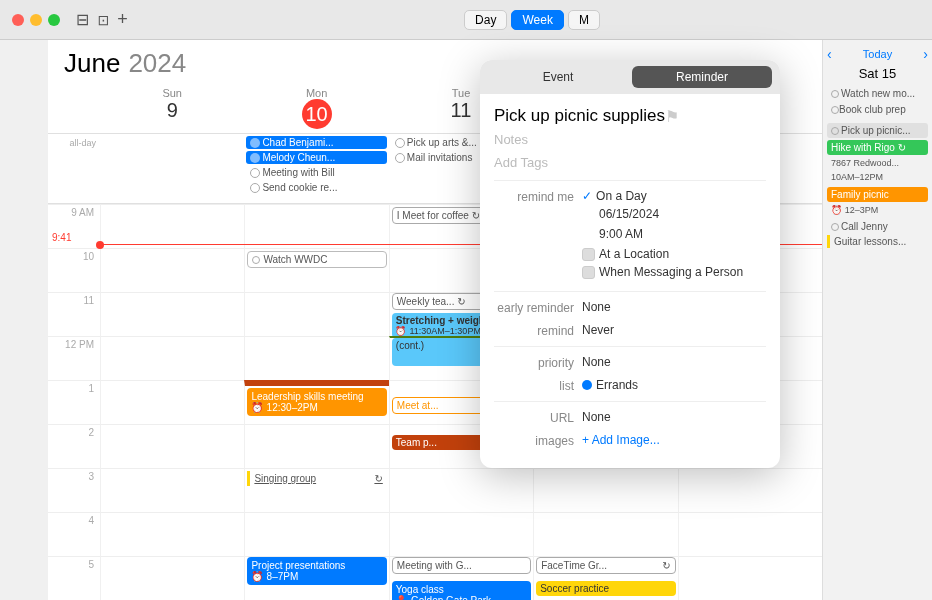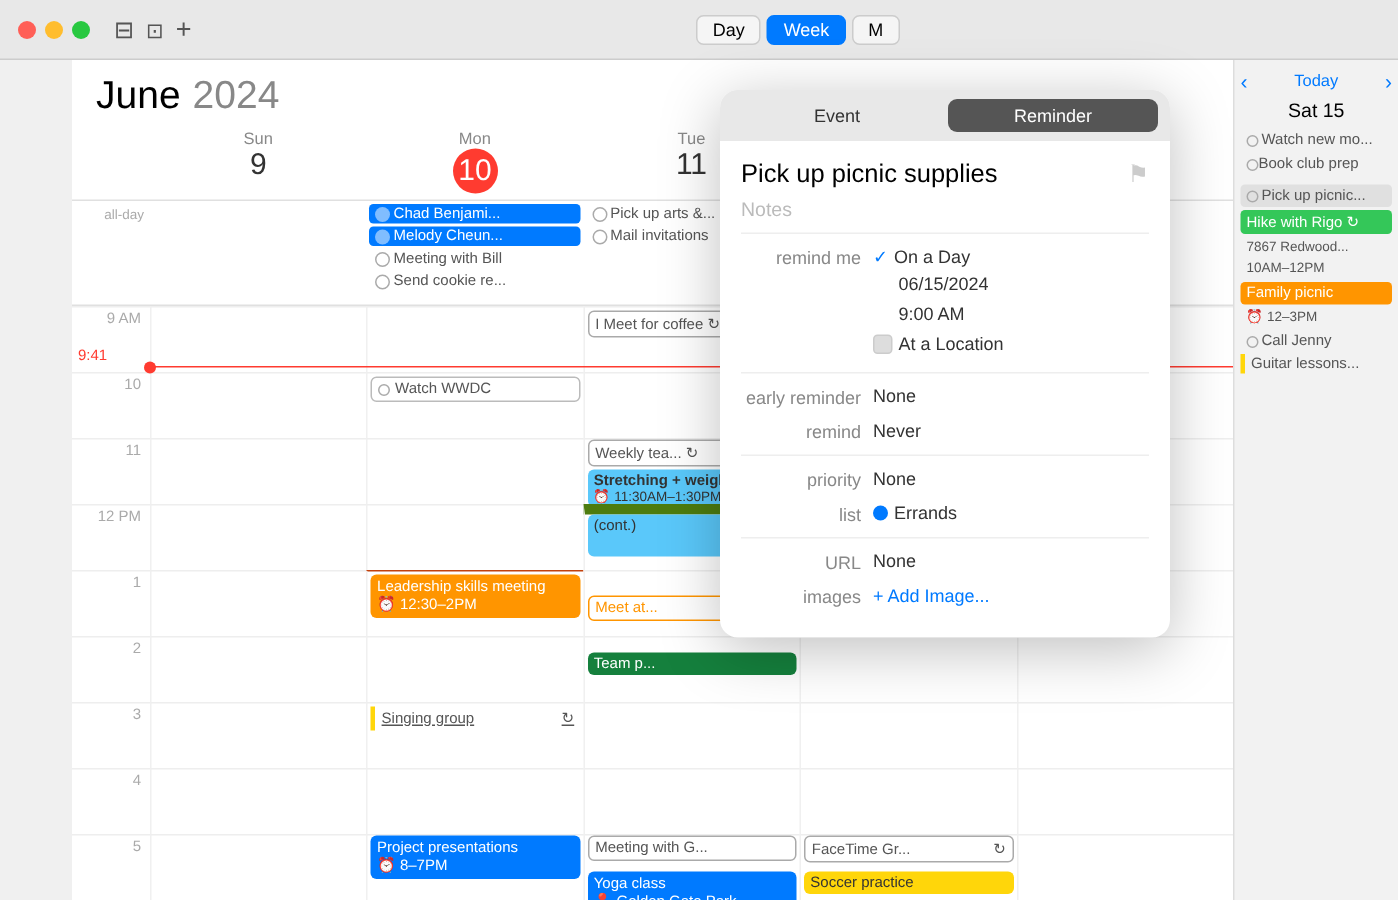--- a/index.html
+++ b/index.html
@@ -101,21 +101,20 @@
       color: #333;
     }
     .popup-tab.active {
       background: #555;
       color: white;
     }
     .popup-body { padding: 12px 14px; }
     .popup-title-row {
       display: flex;
       align-items: center;
-      justify-content: space-between;
       margin-bottom: 6px;
     }
     .popup-title { font-size: 17px; font-weight: 500; }
     .popup-flag { font-size: 16px; color: #ccc; }
     .popup-notes { font-size: 13px; color: #bbb; margin-bottom: 8px; }
     .popup-tags { font-size: 13px; color: #bbb; margin-bottom: 10px; }
     .popup-row {
       display: flex;
       align-items: flex-start;
       margin-bottom: 8px;
@@ -327,51 +326,51 @@
             </div>
           </div>
           <div style="border-top:1px solid #eee;border-left:1px solid #f0f0f0;height:44px;"></div>
           <div style="border-top:1px solid #eee;border-left:1px solid #f0f0f0;height:44px;"></div>
         </div>
 
         <div style="display:grid;grid-template-columns:52px 1fr 1fr 1fr 1fr 1fr;">
           <div style="font-size:10px;color:#aaa;text-align:right;padding-right:6px;border-top:1px solid #eee;height:44px;padding-top:2px;">12 PM</div>
           <div style="border-top:1px solid #eee;border-left:1px solid #f0f0f0;height:44px;"></div>
           <div style="border-top:1px solid #eee;border-left:1px solid #f0f0f0;height:44px;"></div>
-          <div style="border-top:7px solid #4d7c0f;border-left:1px solid #f0f0f0;height:44px;position:relative;">
+          <div style="border-top:2px solid #4d7c0f;border-left:1px solid #f0f0f0;height:44px;position:relative;">
             <div style="position:absolute;top:0px;left:2px;right:2px;height:28px;background:#5ac8fa;border-radius:4px;padding:2px 4px;font-size:10px;color:#333;overflow:hidden;white-space:nowrap;">(cont.)</div>
           </div>
           <div style="border-top:1px solid #eee;border-left:1px solid #f0f0f0;height:44px;position:relative;">
             <div style="position:absolute;top:2px;left:2px;right:2px;background:#007aff;border-radius:4px;padding:2px 4px;font-size:10px;color:white;overflow:hidden;white-space:nowrap;text-overflow:ellipsis;">Portfol...</div>
           </div>
           <div style="border-top:1px solid #eee;border-left:1px solid #f0f0f0;height:44px;"></div>
         </div>
 
         <div style="display:grid;grid-template-columns:52px 1fr 1fr 1fr 1fr 1fr;">
           <div style="font-size:10px;color:#aaa;text-align:right;padding-right:6px;border-top:1px solid #eee;height:44px;padding-top:2px;">1</div>
           <div style="border-top:1px solid #eee;border-left:1px solid #f0f0f0;height:44px;"></div>
-          <div style="border-top:1px solid #c2410c;border-left:1px solid #f0f0f0;height:44px;position:relative;text-decoration:underline;">
+          <div style="border-top:6px solid #c2410c;border-left:1px solid #f0f0f0;height:44px;position:relative;text-decoration:underline;">
             <div style="position:absolute;top:2px;left:2px;right:2px;background:#ff9500;border-radius:4px;padding:3px 4px;font-size:10px;color:white;overflow:hidden;">
               <div style="font-weight:500;">Leadership skills meeting</div>
               <div>⏰ 12:30–2PM</div>
             </div>
           </div>
           <div style="border-top:1px solid #eee;border-left:1px solid #f0f0f0;height:44px;position:relative;">
             <div style="position:absolute;top:16px;left:2px;right:2px;background:transparent;border:1px solid #ff9500;border-radius:4px;padding:2px 4px;font-size:10px;color:#ff9500;overflow:hidden;white-space:nowrap;">Meet at...</div>
           </div>
           <div style="border-top:1px solid #eee;border-left:1px solid #f0f0f0;height:44px;"></div>
           <div style="border-top:1px solid #eee;border-left:1px solid #f0f0f0;height:44px;"></div>
         </div>
 
         <div style="display:grid;grid-template-columns:52px 1fr 1fr 1fr 1fr 1fr;">
           <div style="font-size:10px;color:#aaa;text-align:right;padding-right:6px;border-top:1px solid #eee;height:44px;padding-top:2px;">2</div>
           <div style="border-top:1px solid #eee;border-left:1px solid #f0f0f0;height:44px;"></div>
           <div style="border-top:1px solid #eee;border-left:1px solid #f0f0f0;height:44px;"></div>
           <div style="border-top:1px solid #eee;border-left:1px solid #f0f0f0;height:44px;position:relative;">
-            <div style="position:absolute;top:10px;left:2px;right:2px;background:#15803d;border-radius:4px;padding:2px 4px;font-size:10px;color:white;overflow:hidden;white-space:nowrap;text-overflow:ellipsis;">Team p...</div>
+            <div style="position:absolute;top:10px;left:2px;right:2px;background:#c2410c;border-radius:4px;padding:2px 4px;font-size:10px;color:white;overflow:hidden;white-space:nowrap;text-overflow:ellipsis;">Team p...</div>
           </div>
           <div style="border-top:1px solid #eee;border-left:1px solid #f0f0f0;height:44px;"></div>
           <div style="border-top:1px solid #eee;border-left:1px solid #f0f0f0;height:44px;"></div>
         </div>
 
         <div style="display:grid;grid-template-columns:52px 1fr 1fr 1fr 1fr 1fr;">
           <div style="font-size:10px;color:#aaa;text-align:right;padding-right:6px;border-top:1px solid #eee;height:44px;padding-top:2px;">3</div>
           <div style="border-top:1px solid #eee;border-left:1px solid #f0f0f0;height:44px;"></div>
           <div style="border-top:1px solid #eee;border-left:1px solid #f0f0f0;height:44px;position:relative;">
             <div style="position:absolute;top:2px;left:2px;right:2px;background:transparent;border-left:3px solid #ffd60a;padding:2px 4px;font-size:10px;color:#555;display:flex;align-items:center;justify-content:space-between;text-decoration:underline;">
@@ -467,20 +466,21 @@
 
   <div class="popup-body">
 
     <div class="popup-title-row">
       <span class="popup-title">Pick up picnic supplies</span>
       <span class="popup-flag">⚑</span>
     </div>
 
     <div class="popup-notes">Notes</div>
 
+    <div class="popup-tags">Add Tags</div>
 
     <div class="popup-divider"></div>
 
     <div class="popup-row">
       <div class="popup-row-label">remind me</div>
       <div class="popup-row-content">
 
         <div class="checkbox-row">
           <div style="font-size:12px;color:#007aff;">✓</div>
           <span>On a Day</span>
@@ -488,20 +488,24 @@
 
         <div class="popup-date">06/15/2024</div>
 
         <div class="popup-time">9:00 AM</div>
 
         <div class="checkbox-row">
           <div class="cb gray"></div>
           <span>At a Location</span>
         </div>
 
+        <div class="checkbox-row">
+          <div class="cb gray"></div>
+          <span>When Messaging a Person</span>
+        </div>
       </div>
     </div>
 
     <div class="popup-divider"></div>
 
     <div class="popup-row">
       <div class="popup-row-label">early reminder</div>
       <div class="popup-row-content">None</div>
     </div>
 

